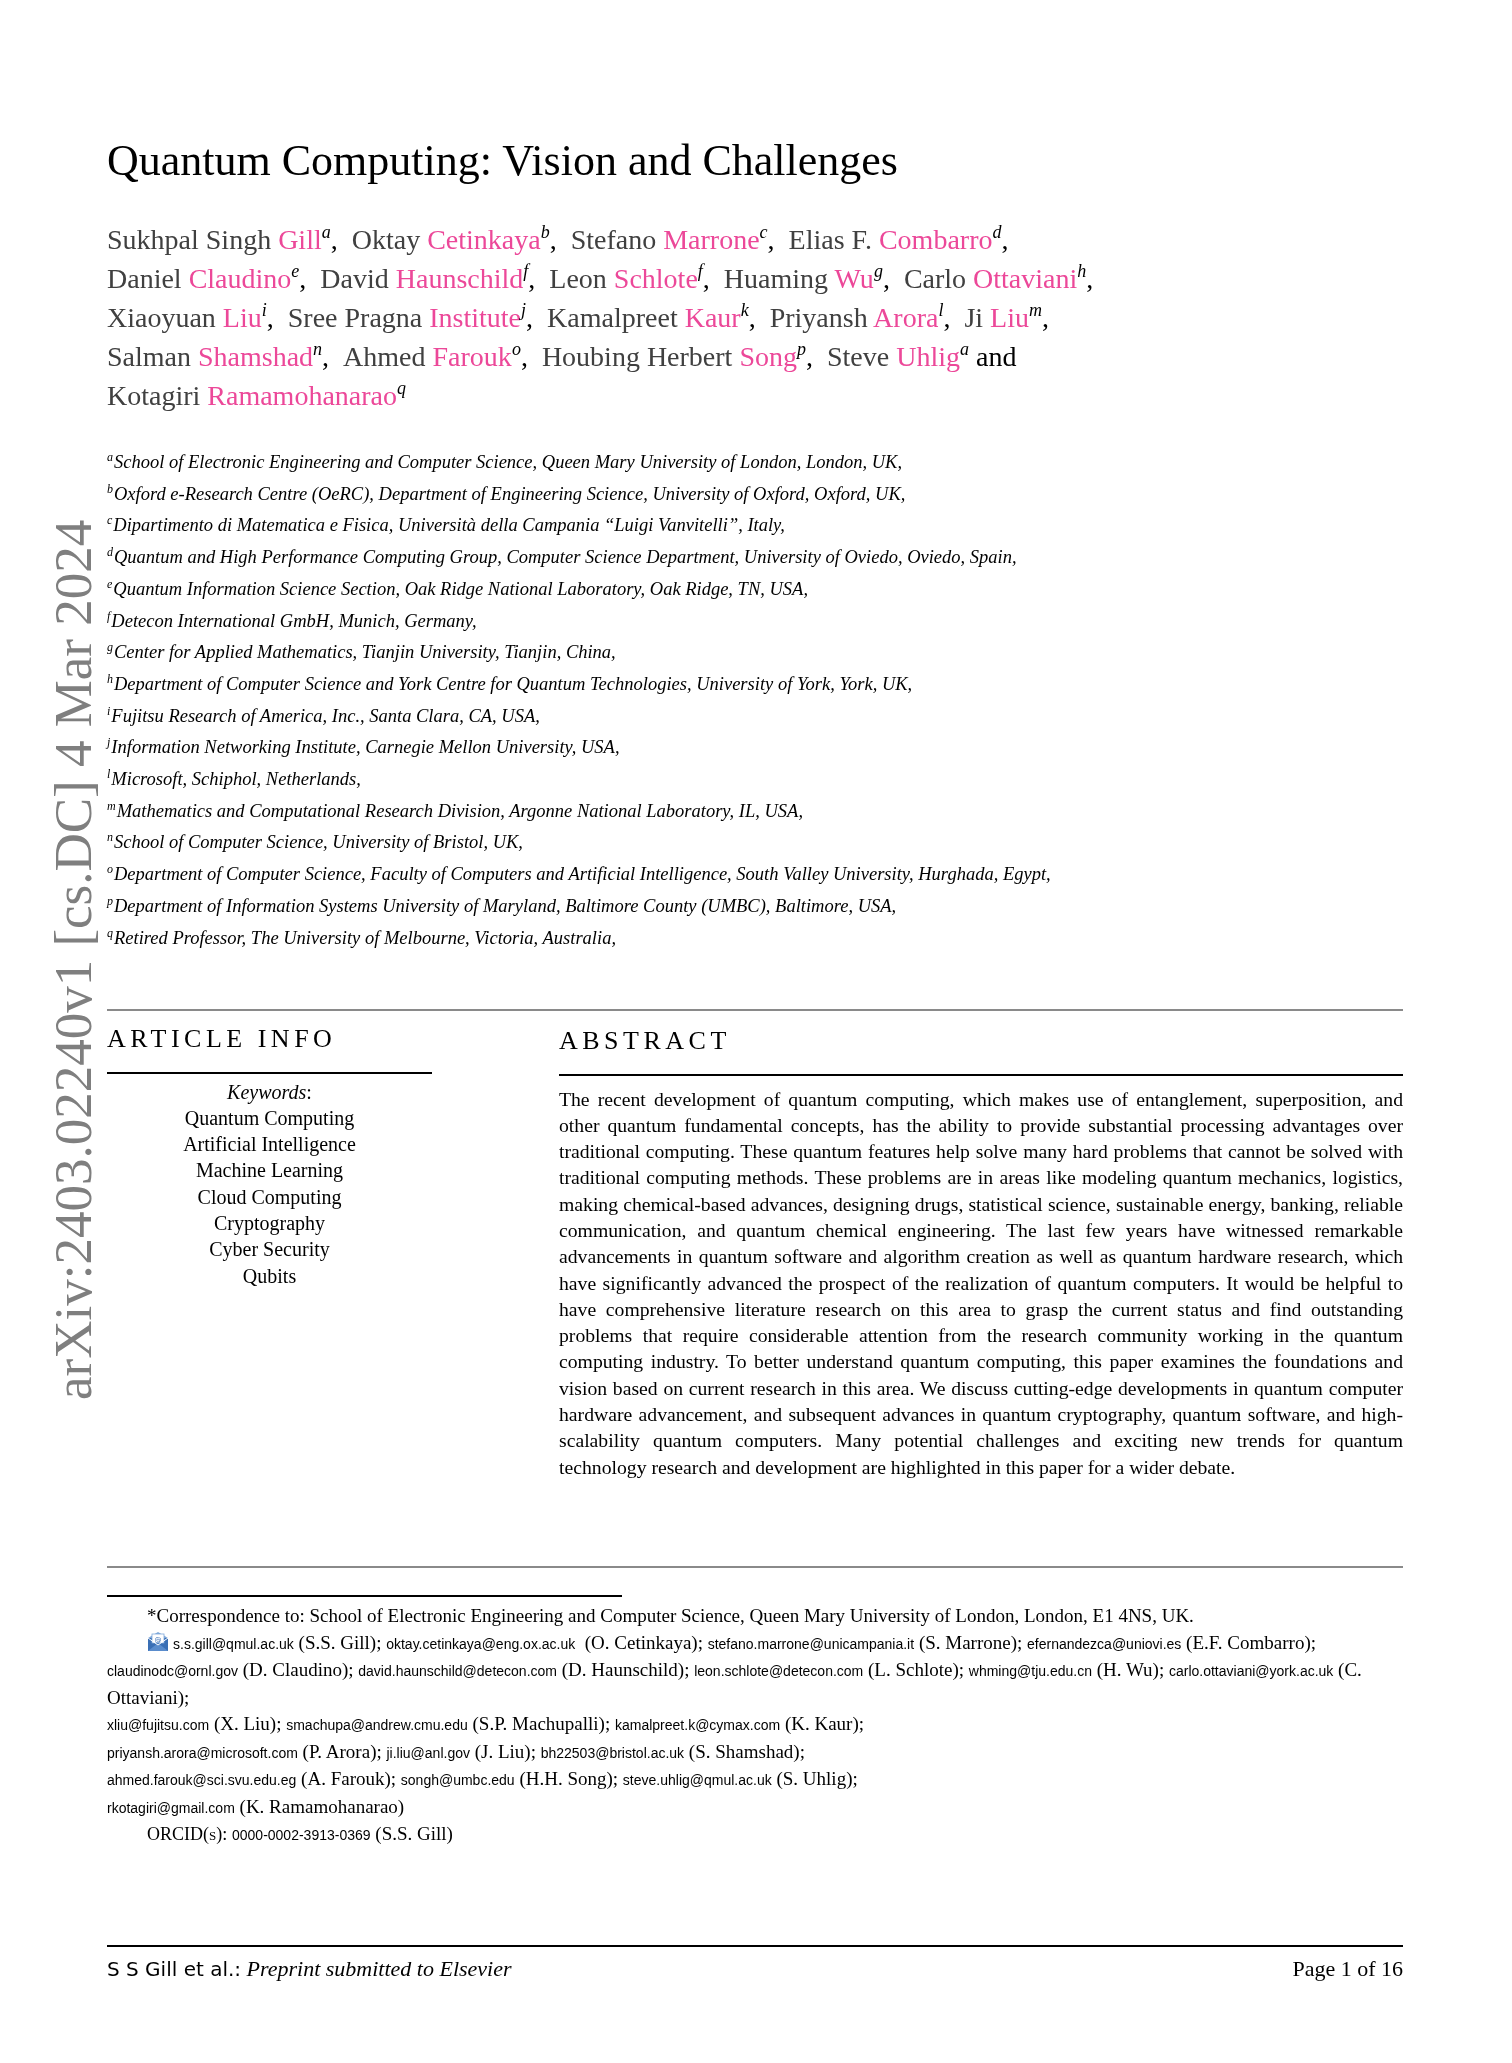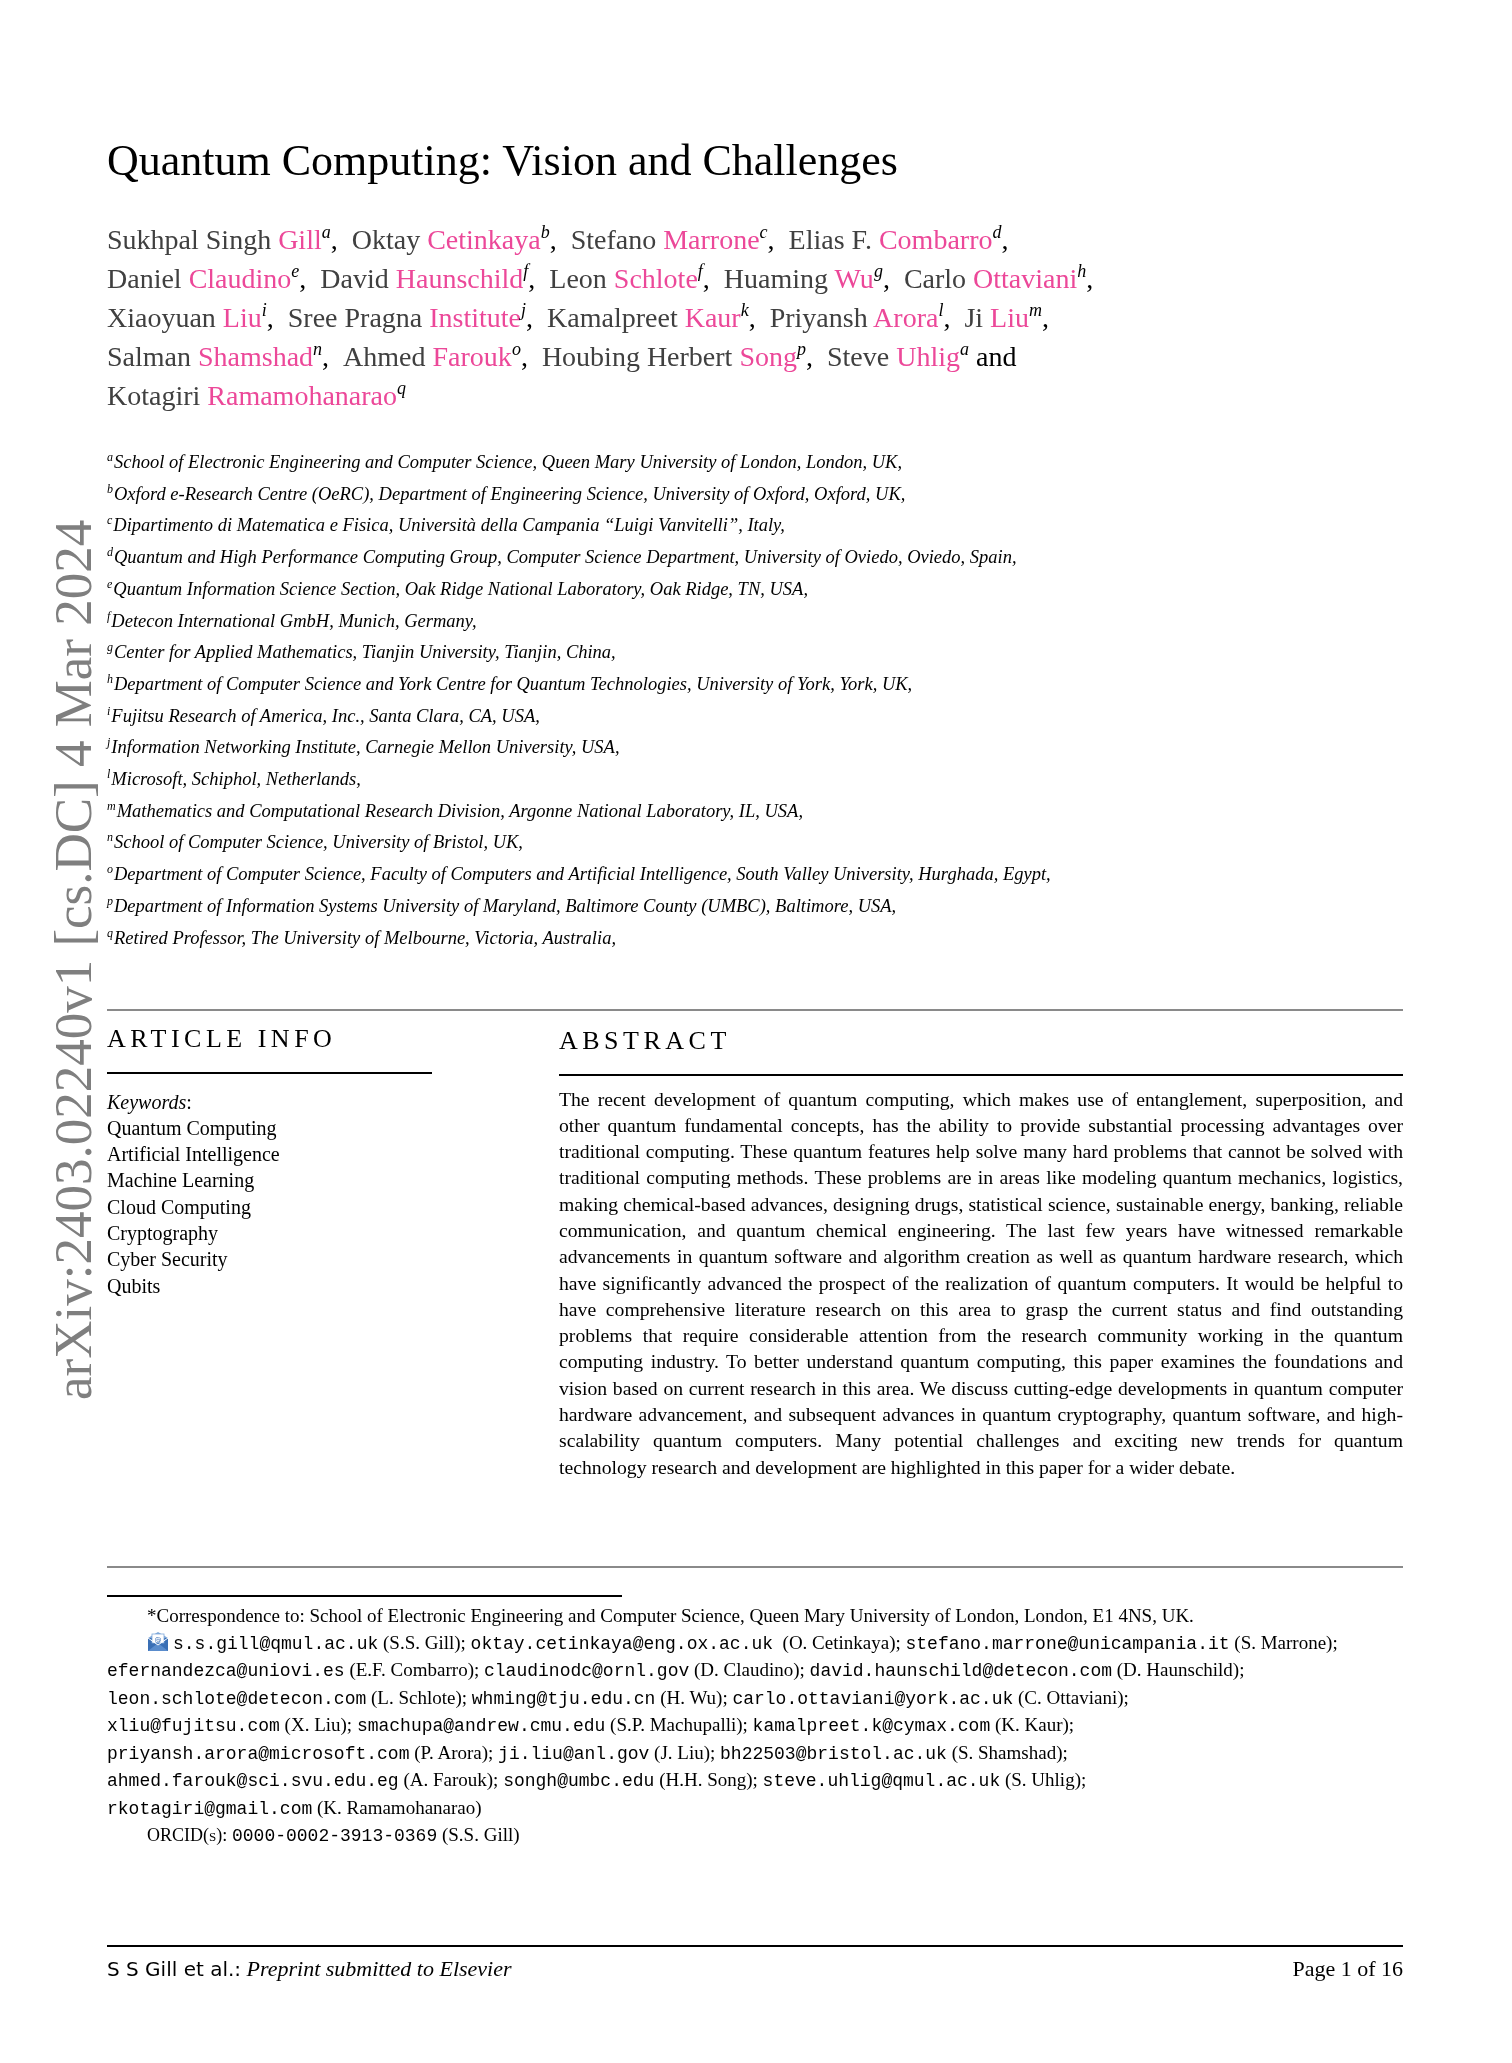--- a/index.html
+++ b/index.html
@@ -31,35 +31,35 @@
     font-size: 18.5px; line-height: 31.7px; font-style: italic; white-space: nowrap;
   }
   .affils sup { font-size: 12px; vertical-align: 7px; line-height: 0; margin-right: 1px; }
   .hr-gray { position: absolute; left: 0; width: 1296px; height: 2px; background: #8a8a8a; }
   .article-info { position: absolute; top: 1026px; left: 0; width: 325px; }
   .section-head {
     font-size: 26px; letter-spacing: 4.5px; line-height: 1; white-space: nowrap;
   }
   .rule-black { height: 1.5px; background: #000; }
   .article-info .rule-black { margin-top: 20px; width: 325px; }
-  .keywords { font-size: 20px; line-height: 26.3px; margin-top: 15px; }
+  .keywords { font-size: 20px; line-height: 26.3px; margin-top: 5px; text-align: center; }
   .keywords .kw-label { font-style: italic; }
   .abstract { position: absolute; top: 1028px; left: 452px; width: 844px; }
   .abstract .rule-black { margin-top: 20px; width: 844px; }
   .abstract-text {
     font-size: 19.7px; line-height: 26.3px; text-align: justify; margin-top: 10px;
     hyphens: manual;
   }
   .footnote-rule { position: absolute; top: 1595px; left: 0; width: 515px; height: 1.5px; background: #000; }
   .footnotes {
     position: absolute; top: 1603px; left: 0; width: 1296px;
     font-size: 19px; line-height: 26.5px;
   }
   .footnotes .indent { padding-left: 40px; }
-  .footnotes code, .mono { font-family: Liberation Mono, monospace; font-size: 18px; }
+  .footnotes code, .mono { font-family: Liberation Sans, sans-serif; font-size: 14px; }
   .mail-icon { display: inline-block; width: 22px; height: 20px; vertical-align: -3px; margin-right: 4px; }
   .orcid-label { font-variant: small-caps; font-size: 18px; }
   .footer-rule { position: absolute; top: 1945px; left: 0; width: 1296px; height: 1.5px; background: #000; }
   .footer-left {
     position: absolute; top: 1956px; left: 0; font-size: 22px; white-space: nowrap;
   }
   .footer-left .sans { font-family: "DejaVu Sans", "Liberation Sans", sans-serif; font-size: 20px; }
   .footer-left .ital { font-style: italic; }
   .footer-right { position: absolute; top: 1956px; right: 0; font-size: 22px; white-space: nowrap; }
 </style>

